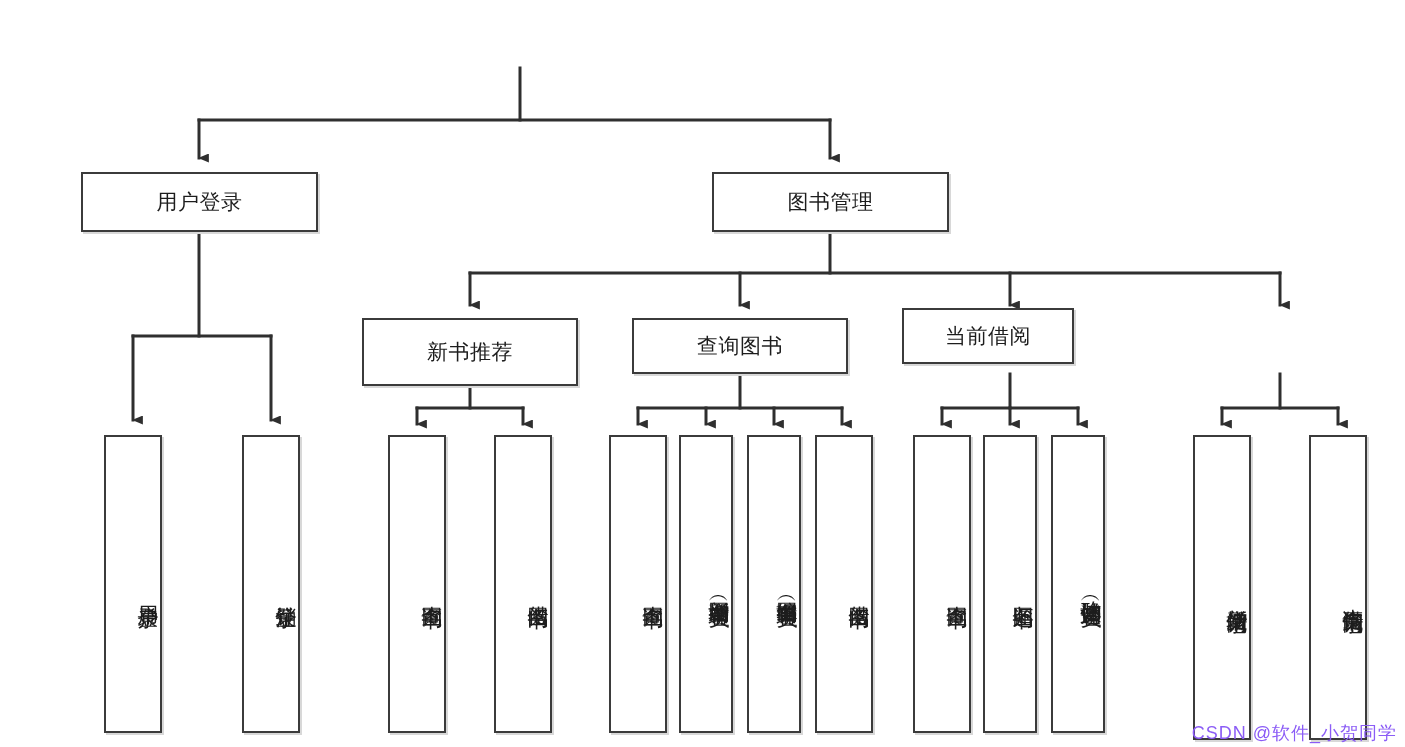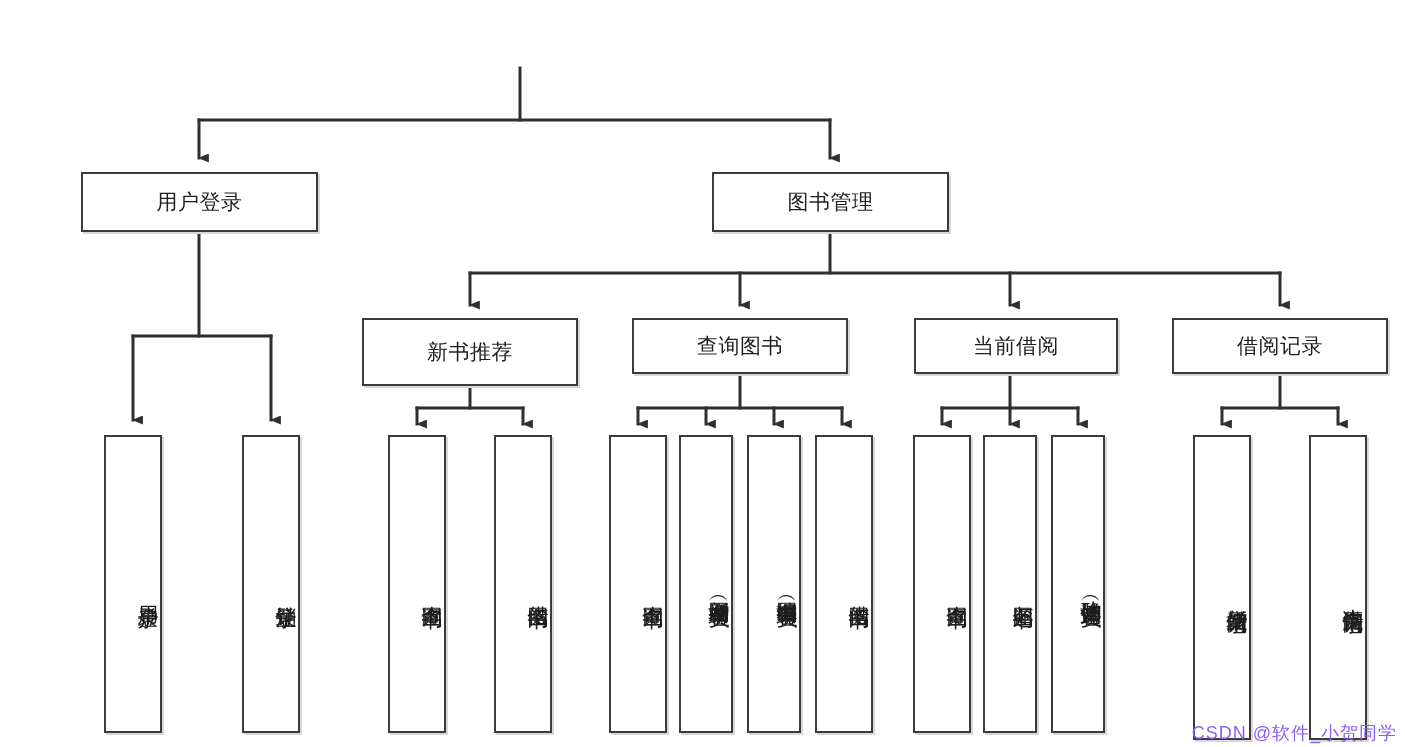--- a/index.html
+++ b/index.html
@@ -136,27 +136,24 @@
   </div>
 
   <div class="node horiz" style="left:362px; top:318px; width:216px; height:68px;">
     <span class="label">新书推荐</span>
   </div>
 
   <div class="node horiz" style="left:632px; top:318px; width:216px; height:56px;">
     <span class="label">查询图书</span>
   </div>
 
-  <div class="node horiz" style="left:902px; top:318px; width:204px; height:56px;margin-left:12px;">
+  <div class="node horiz" style="left:902px; top:308px; width:172px; height:56px;">
     <span class="label">当前借阅</span>
   </div>
 
-  <div class="node horiz" style="left:1172px; top:318px; width:216px; height:56px;">
-    <span class="label">借阅记录</span>
-  </div>
 
   <div class="node vert" style="left:104px; top:435px; width:58px; height:298px;">
     <span class="label">用户登录</span>
   </div>
 
   <div class="node vert" style="left:242px; top:435px; width:58px; height:298px;">
     <span class="label">注销登录</span>
   </div>
 
   <div class="node vert" style="left:388px; top:435px; width:58px; height:298px;">

